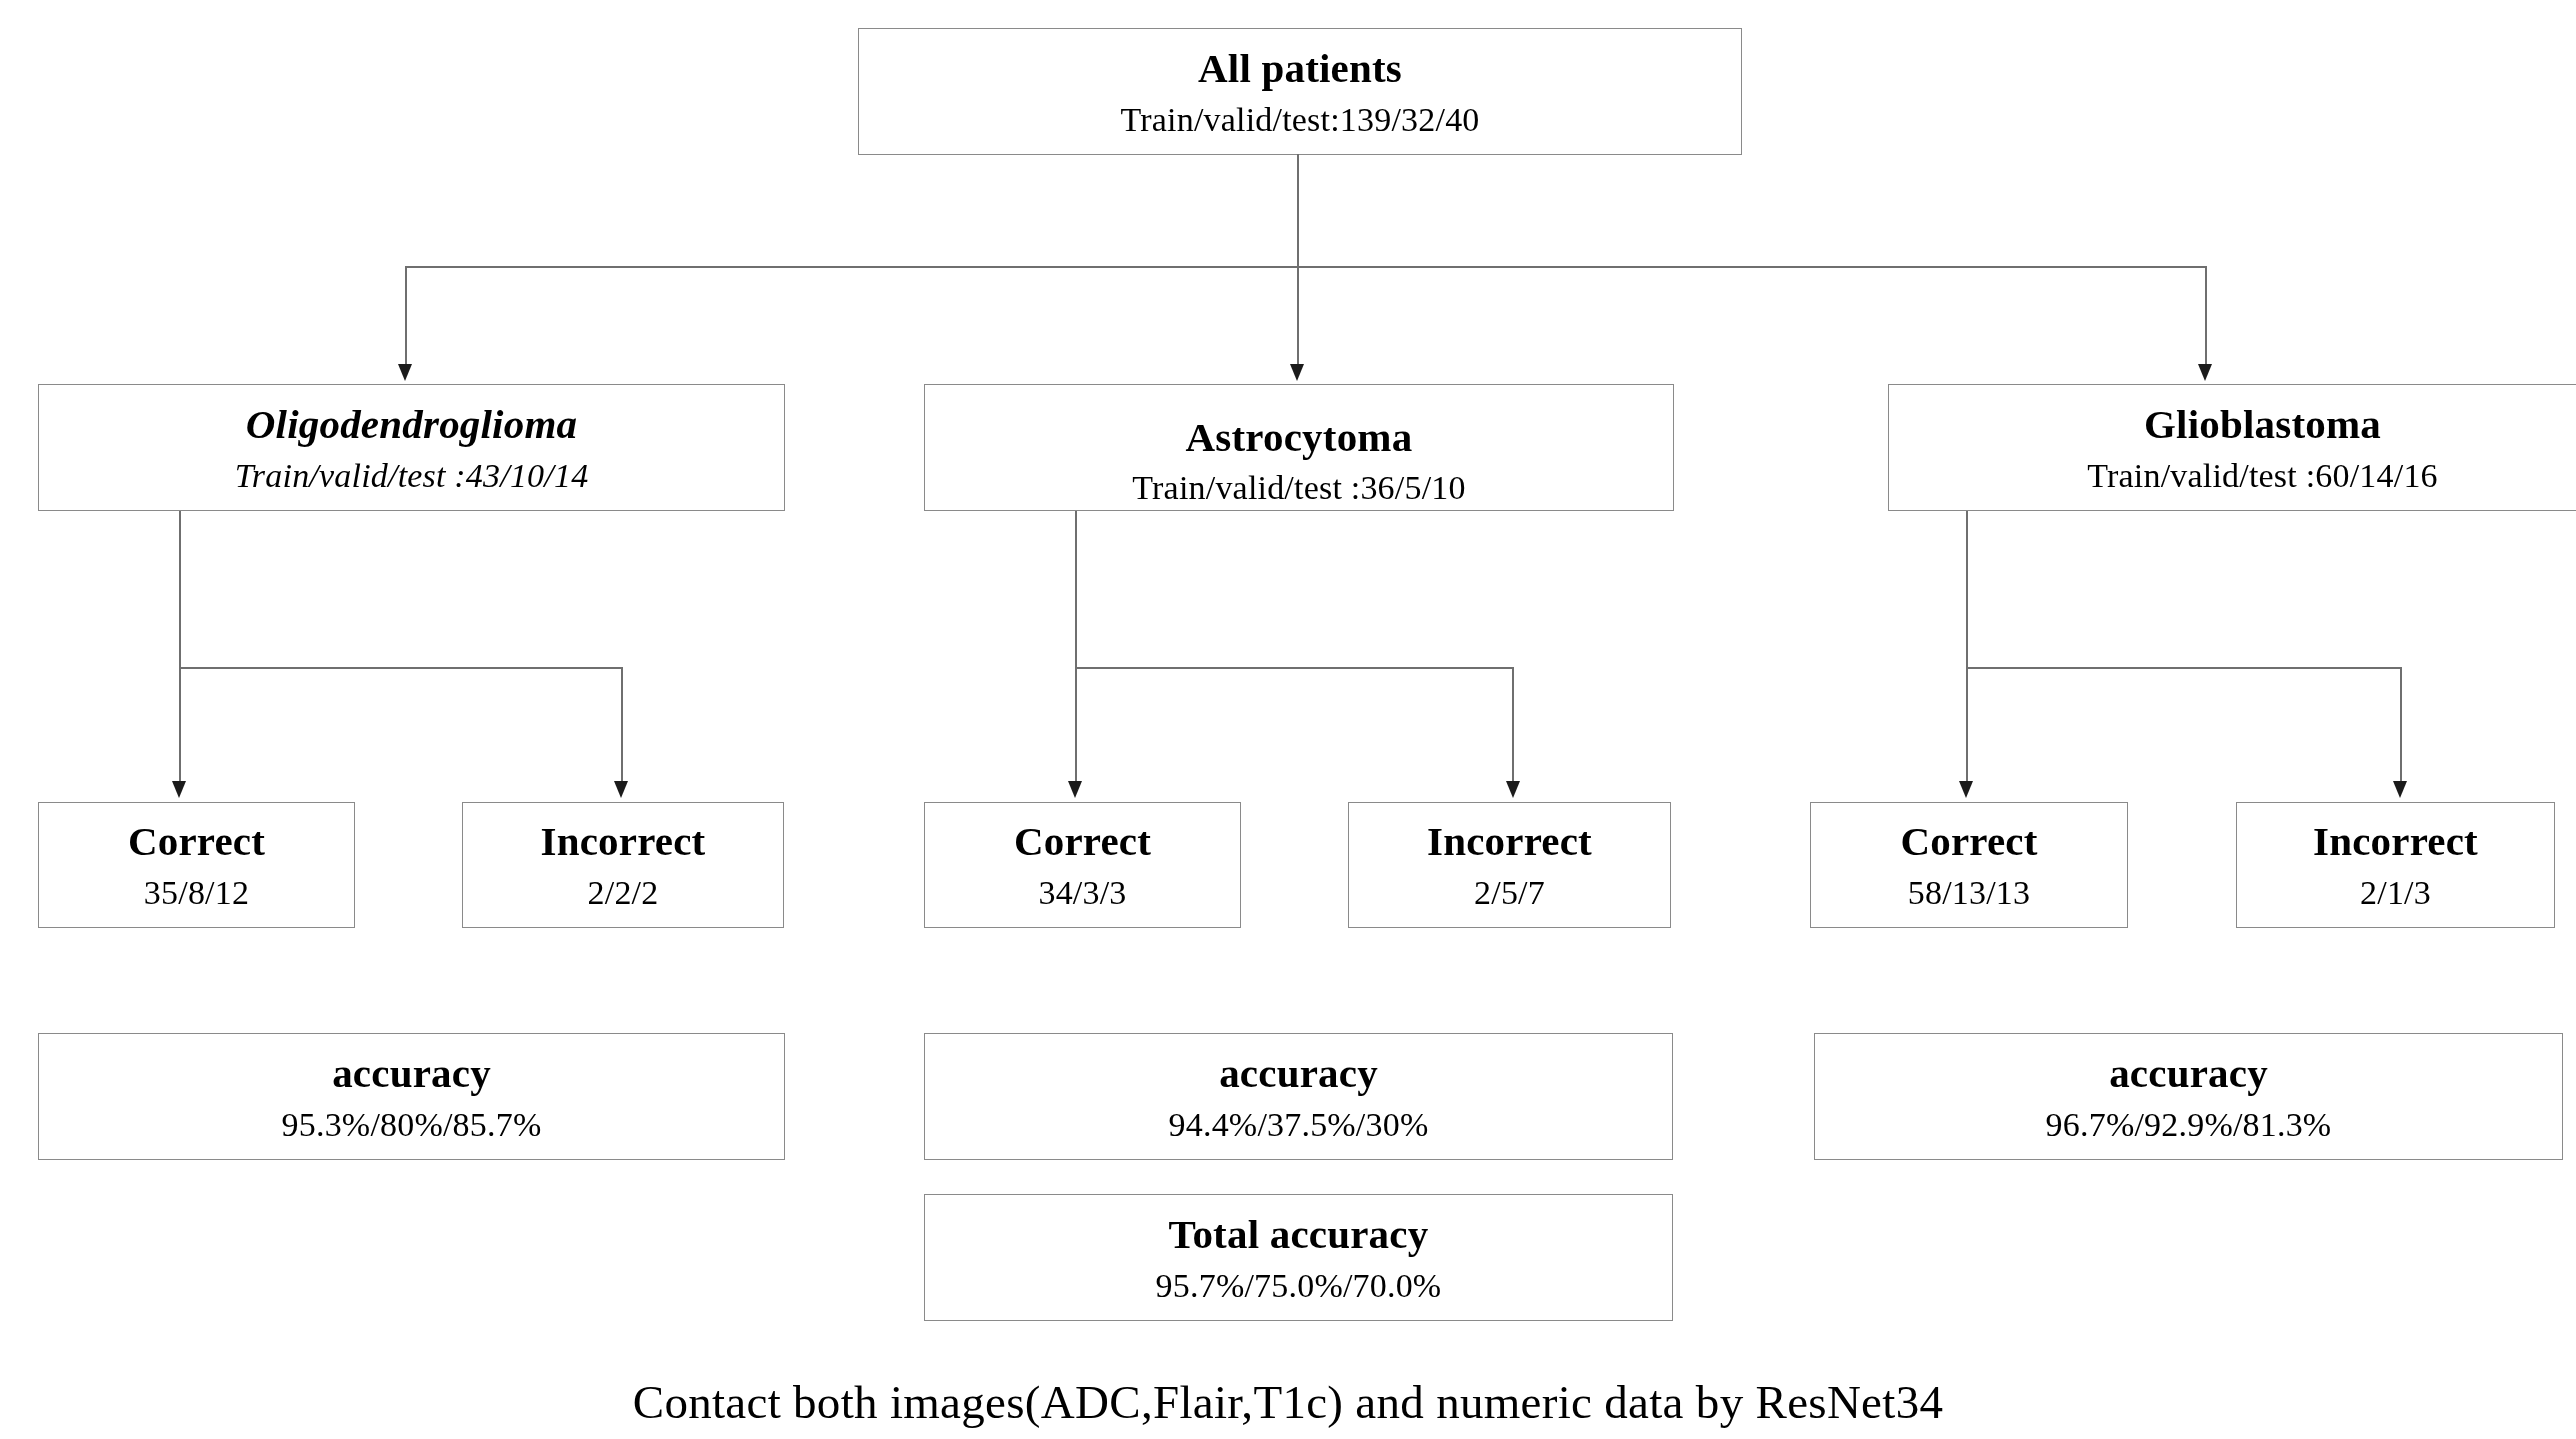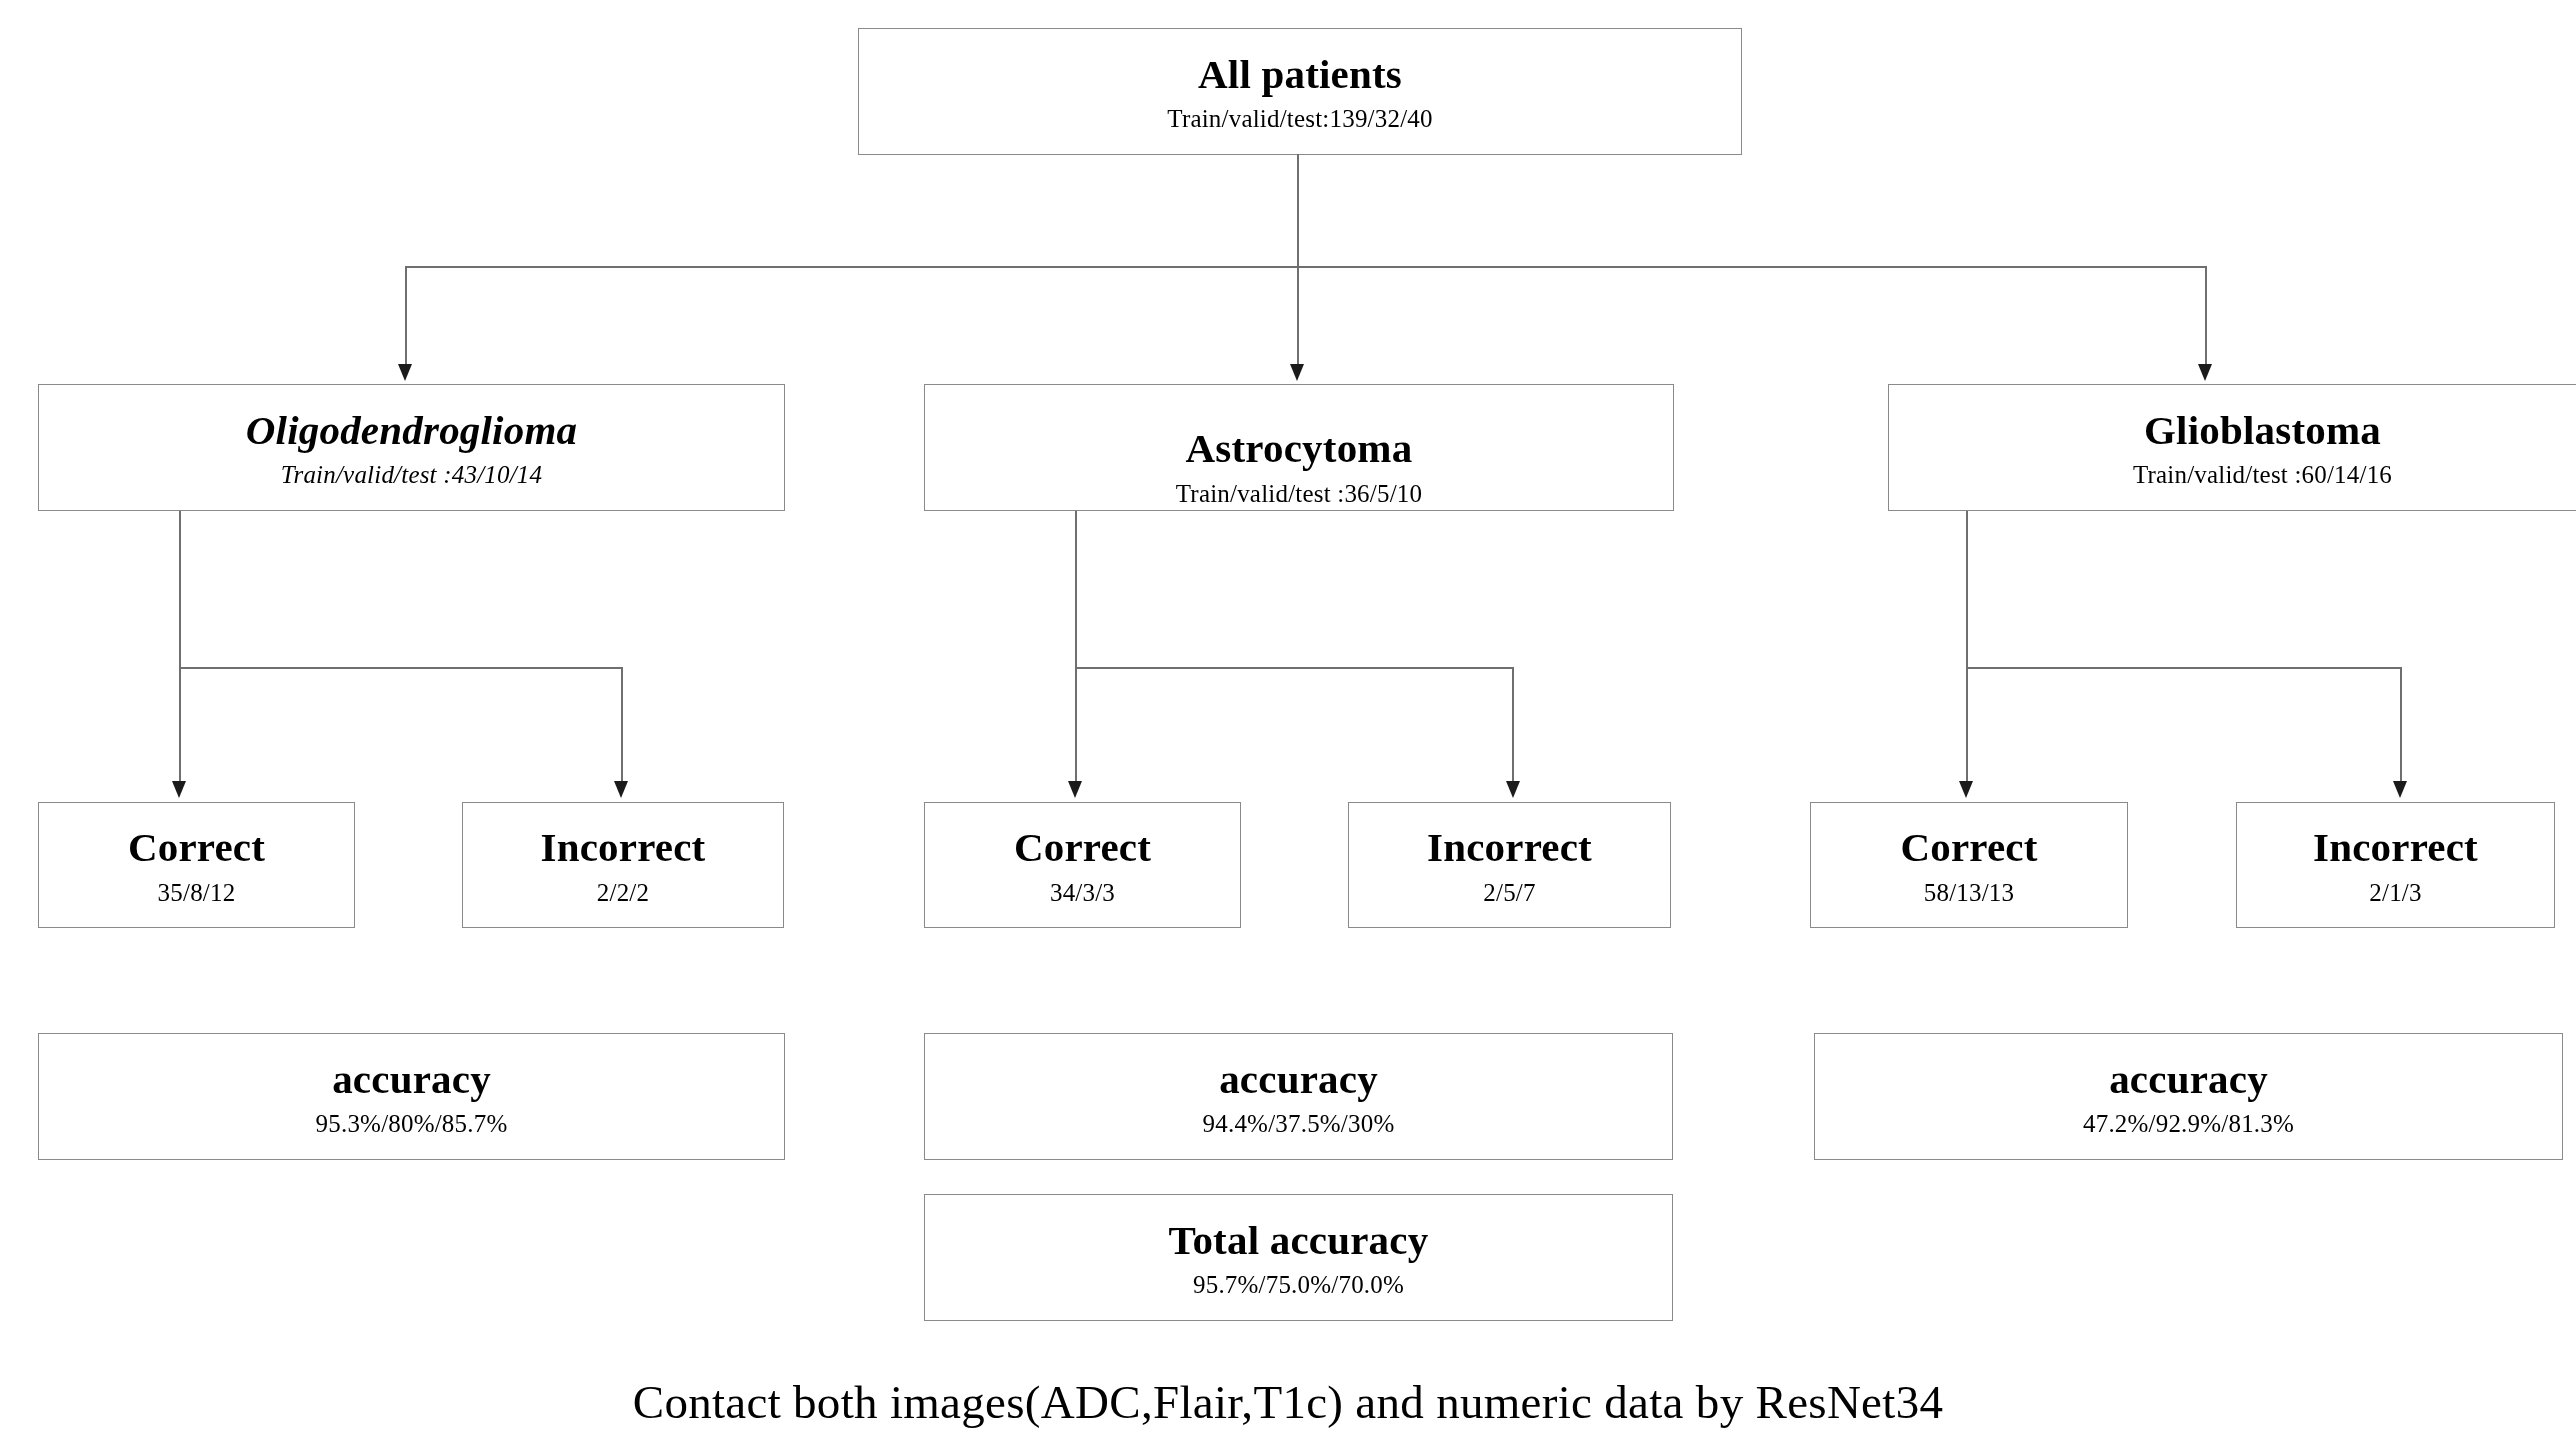--- a/index.html
+++ b/index.html
@@ -33,21 +33,21 @@
     line-height: 1.28;
   }
   .node .title {
     font-weight: bold;
     font-size: 41px;
     letter-spacing: 0.2px;
     white-space: nowrap;
   }
   .node .sub {
     font-weight: normal;
-    font-size: 25px;
+    font-size: 34px;
     letter-spacing: 0.2px;
     white-space: nowrap;
     margin-top: 3.5px;
   }
 
   
   .vline {
     position: absolute;
     width: 1.7px;
     background: #6f6f6f;
@@ -178,21 +178,21 @@
     <div class="sub">58/13/13</div>
   </div>
 
   <div class="node" style="left:2236px; top:802px; width:319px; height:126px;">
     <div class="title">Incorrect</div>
     <div class="sub">2/1/3</div>
   </div>
 
   <div class="node" style="left:1814px; top:1033px; width:749px; height:127px;">
     <div class="title">accuracy</div>
-    <div class="sub">47.2%/92.9%/81.3%</div>
+    <div class="sub">96.7%/92.9%/81.3%</div>
   </div>
 
   <div class="node" style="left:924px; top:1194px; width:749px; height:127px;">
     <div class="title">Total accuracy</div>
     <div class="sub">95.7%/75.0%/70.0%</div>
   </div>
 
   <div id="caption" style="top:1375px;">Contact both images(ADC,Flair,T1c) and numeric data by ResNet34</div>
 
 </div>

